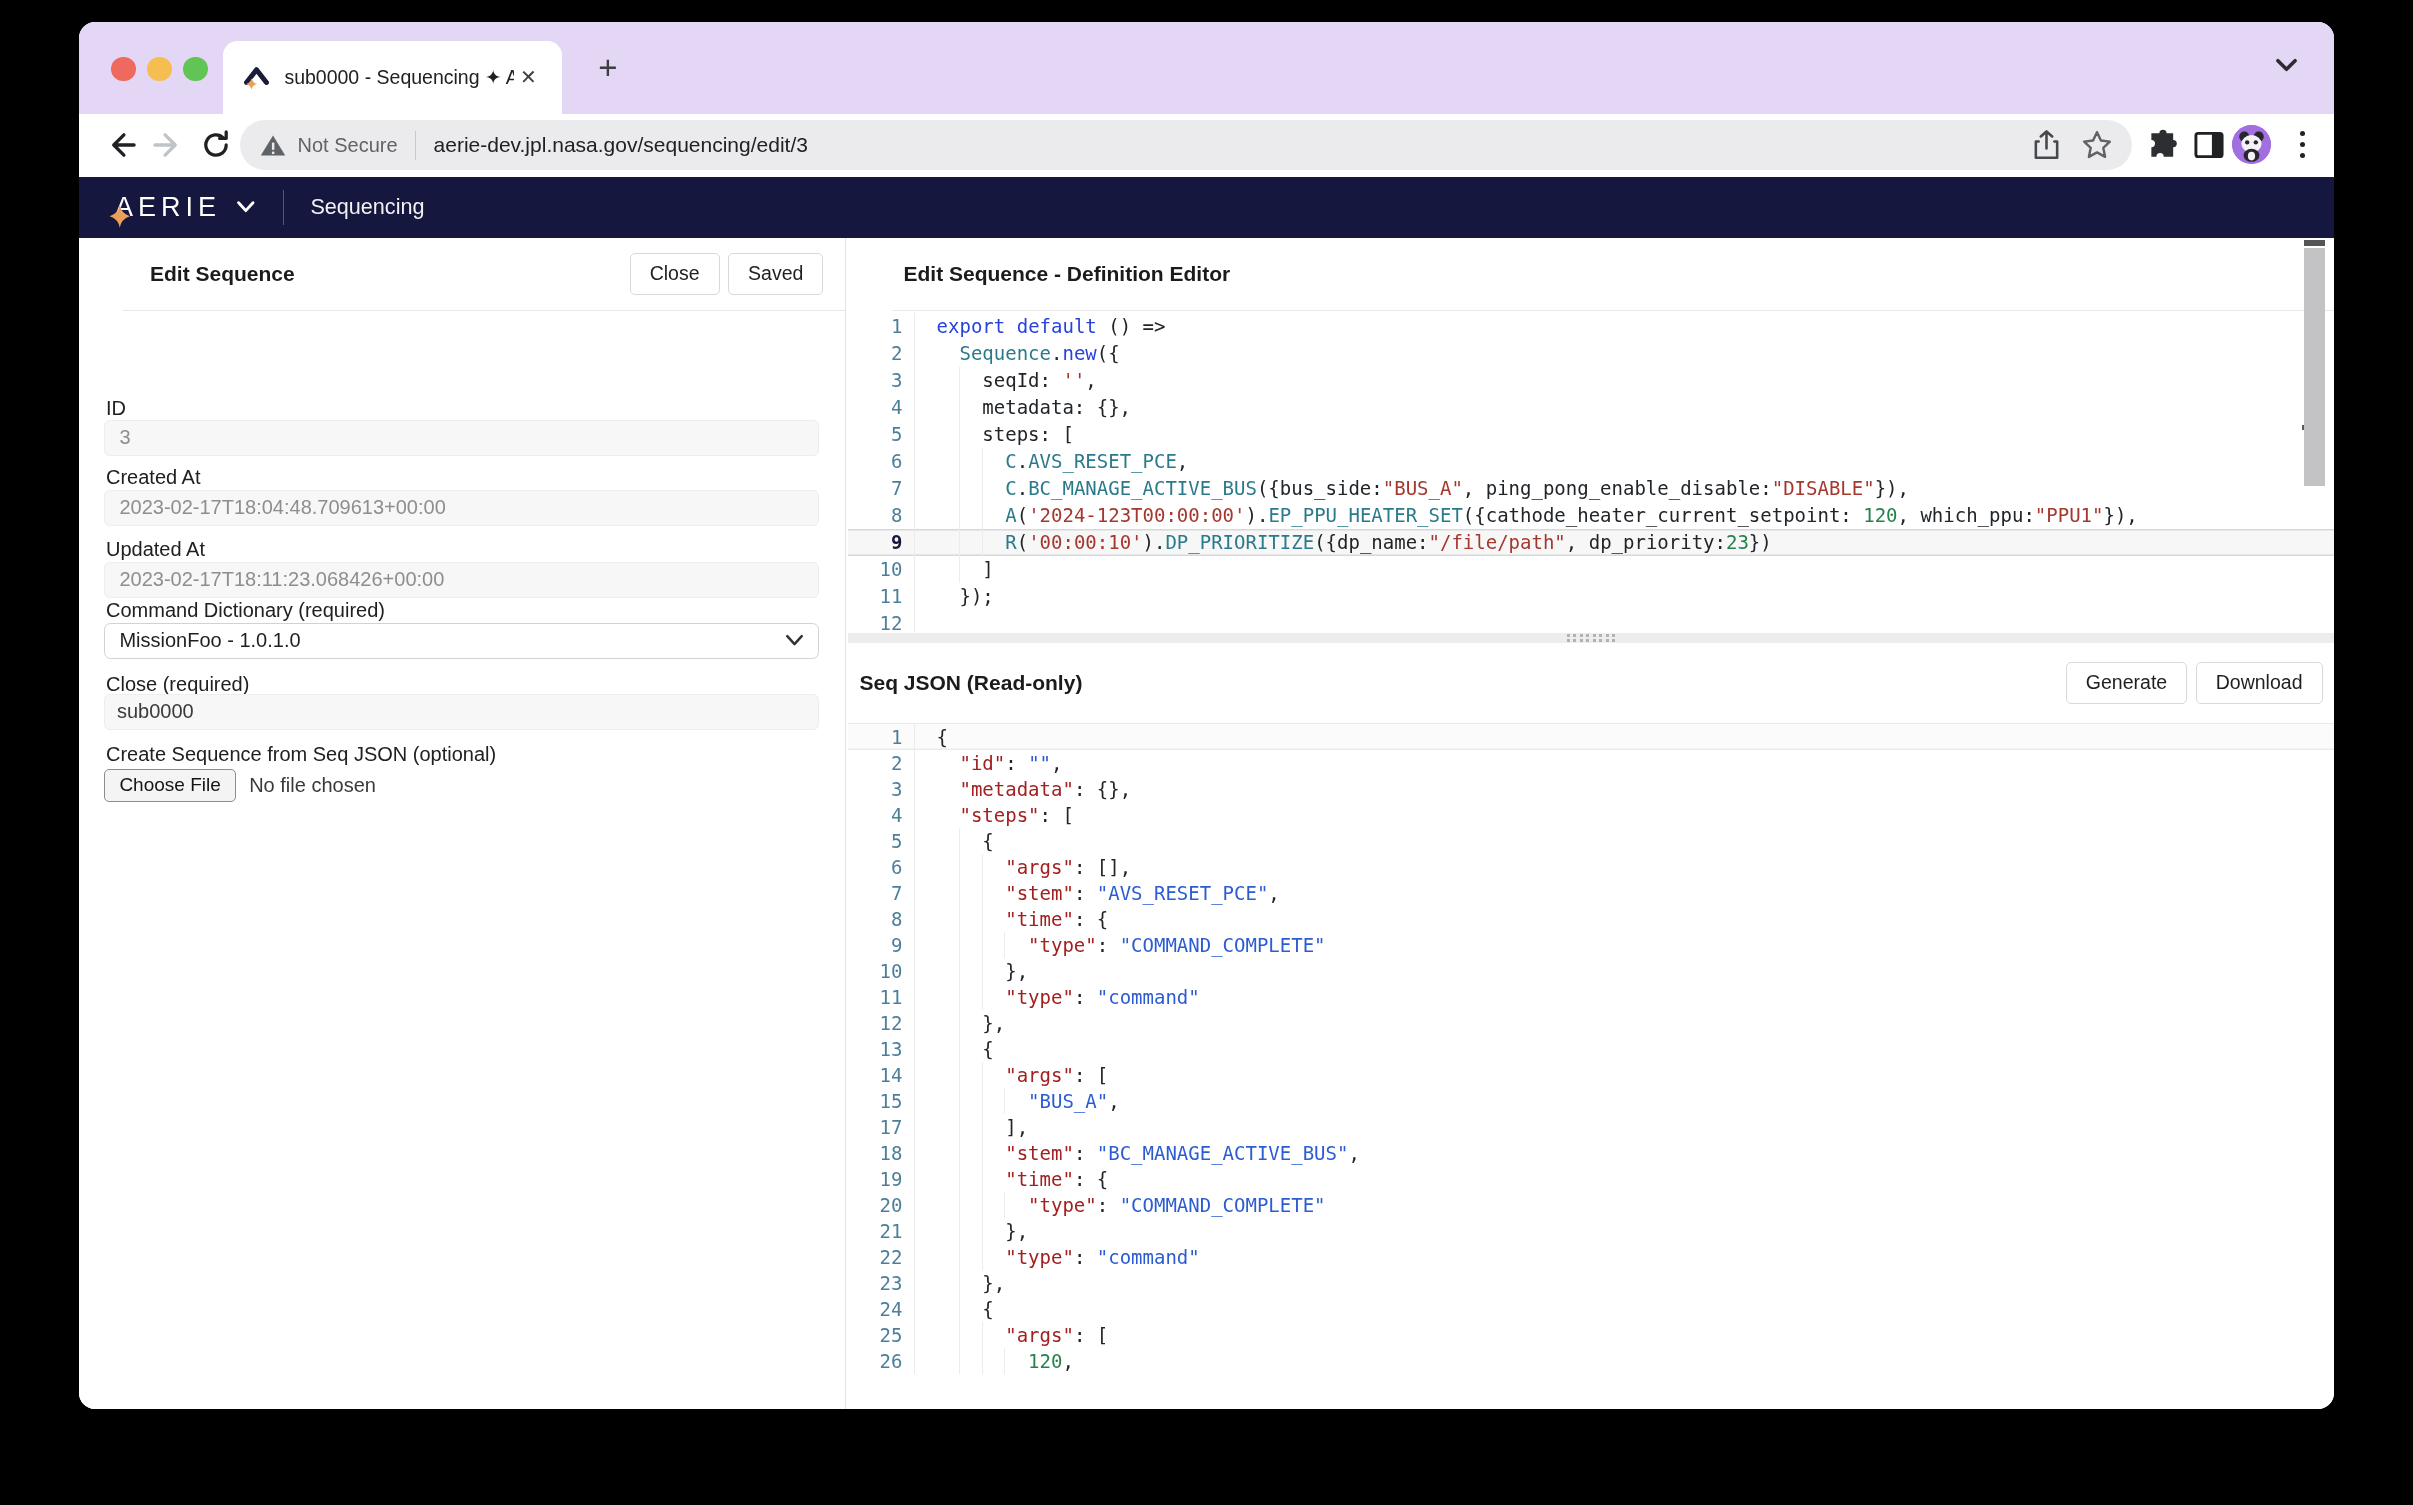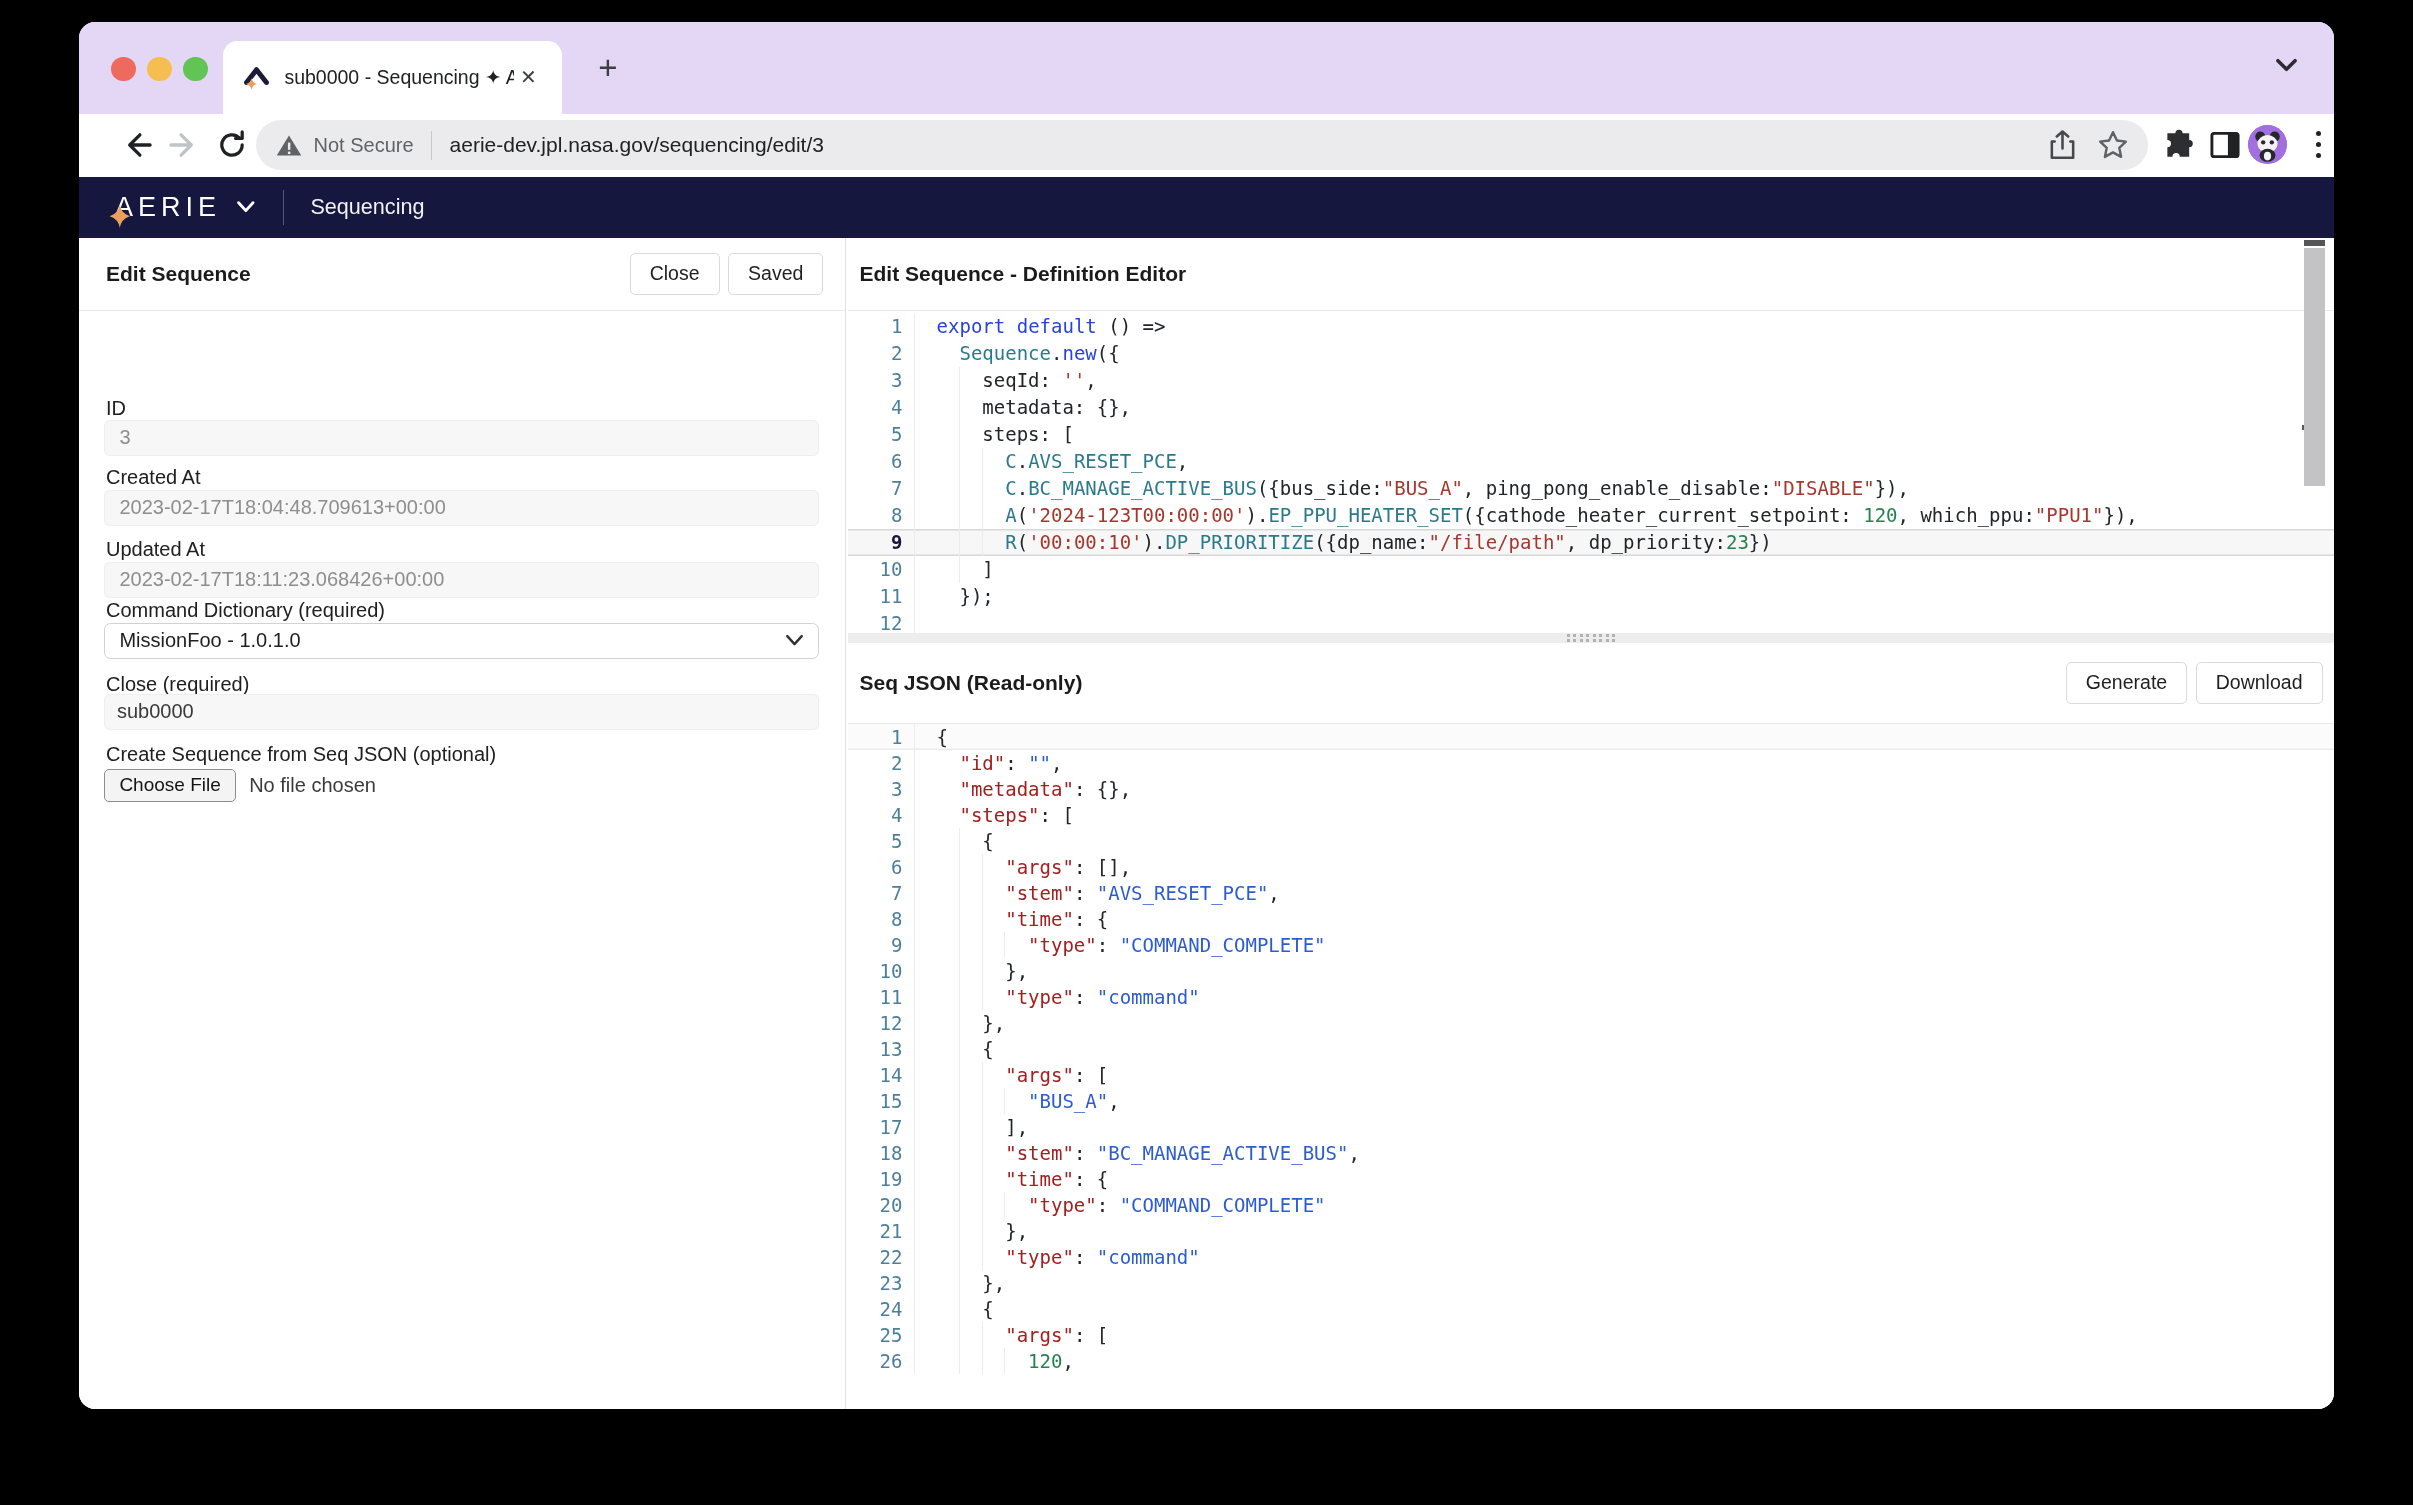--- a/index.html
+++ b/index.html
@@ -17,21 +17,21 @@
   .tl.g { left:104px; background:#61c454; }
   .tab { position:absolute; left:144px; top:19px; width:339px; height:73px; background:#fff;
          border-radius:14.4px 14.4px 0 0; display:flex; align-items:center; padding:0 19px 0 20px; }
   .tab-title { font-size:19.5px; color:#202124; white-space:nowrap; overflow:hidden; flex:1; margin-left:14.4px; }
   .tab-close { font-size:20px; color:#3c4043; width:29px; text-align:center; cursor:default; }
   .newtab { position:absolute; left:509px; top:26px; width:40px; height:40px; font-size:33px; font-weight:300;
             color:#3c4043; display:flex; align-items:center; justify-content:center; }
   .strip-chevron { position:absolute; right:33px; top:33px; }
 
   
-  .toolbar { position:absolute; left:16px; top:92px; width:2255px; height:63px; background:#fff; }
+  .toolbar { position:absolute; left:0; top:92px; width:2255px; height:63px; background:#fff; }
   .navico { position:absolute; top:8.6px; width:40px; height:45px; display:flex; align-items:center; justify-content:center;
             font-size:30px; color:#202124; }
   .navico.disabled { color:#c0c3c7; }
   .omnibox { position:absolute; left:161px; top:6.5px; width:1892px; height:50px; border-radius:25px;
              background:#ebebed; display:flex; align-items:center; padding:0 20px; }
   .sec-text { font-size:20px; color:#5f6368; margin-left:11.5px; white-space:nowrap; }
   .omni-div { width:1.4px; height:29px; background:#c7c9cc; margin:0 17.3px; }
   .url-text { font-size:21px; color:#202124; white-space:nowrap; flex:1; }
   .omni-ico { margin-left:21.6px; display:flex; align-items:center; }
   .ext-ico { position:absolute; top:8.6px; width:43px; height:45px; display:flex; align-items:center; justify-content:center; }
@@ -45,21 +45,21 @@
             display:flex; align-items:center; padding-left:36px; }
   .brand { position:relative; color:#fff; font-size:27px; font-weight:400; letter-spacing:5px; }
   .brand svg { position:absolute; left:-5.8px; bottom:-5.8px; }
   .brand-chevron { margin-left:14.4px; display:flex; align-items:center; }
   .nav-div { width:1.4px; height:35px; background:rgba(255,255,255,.28); margin:0 26px; }
   .nav-title { color:#f2f2f5; font-size:21.6px; font-weight:500; }
 
   
   .main { position:absolute; left:0; top:216px; width:2255px; height:1171px; background:#fff; }
   .leftpanel { position:absolute; left:0; top:0; width:767px; height:1171px; border-right:1.4px solid #e2e2e2; }
-  .panel-header { height:73px; border-bottom:1.4px solid #e9e9e9; display:flex; align-items:center; }
+  .panel-header { height:73px; border-bottom:1.4px solid #e9e9e9; display:flex; align-items:center;margin-left:44px; }
   .leftpanel .panel-header { padding:0 21.6px 0 27px; }
   .ph-title { font-size:21px; font-weight:700; color:#1b1b1b; }
   .spacer { flex:1; }
   .btn { height:42px; padding:0 19px; background:#fff; border:1.4px solid #d9d9d9; border-radius:5px;
          font-size:19.5px; color:#1f1f1f; font-family:"Liberation Sans",sans-serif; margin-left:8.6px; }
 
   .lform { position:relative; }
   .f-label { position:absolute; left:27px; font-size:20px; color:#202020; }
   .f-input { position:absolute; left:25px; width:715px; height:36px; background:#f7f7f8; border:1.4px solid #ededed;
              border-radius:5.8px; font-size:20px; color:#8e8e8e; display:flex; align-items:center; padding:0 14.4px; }

